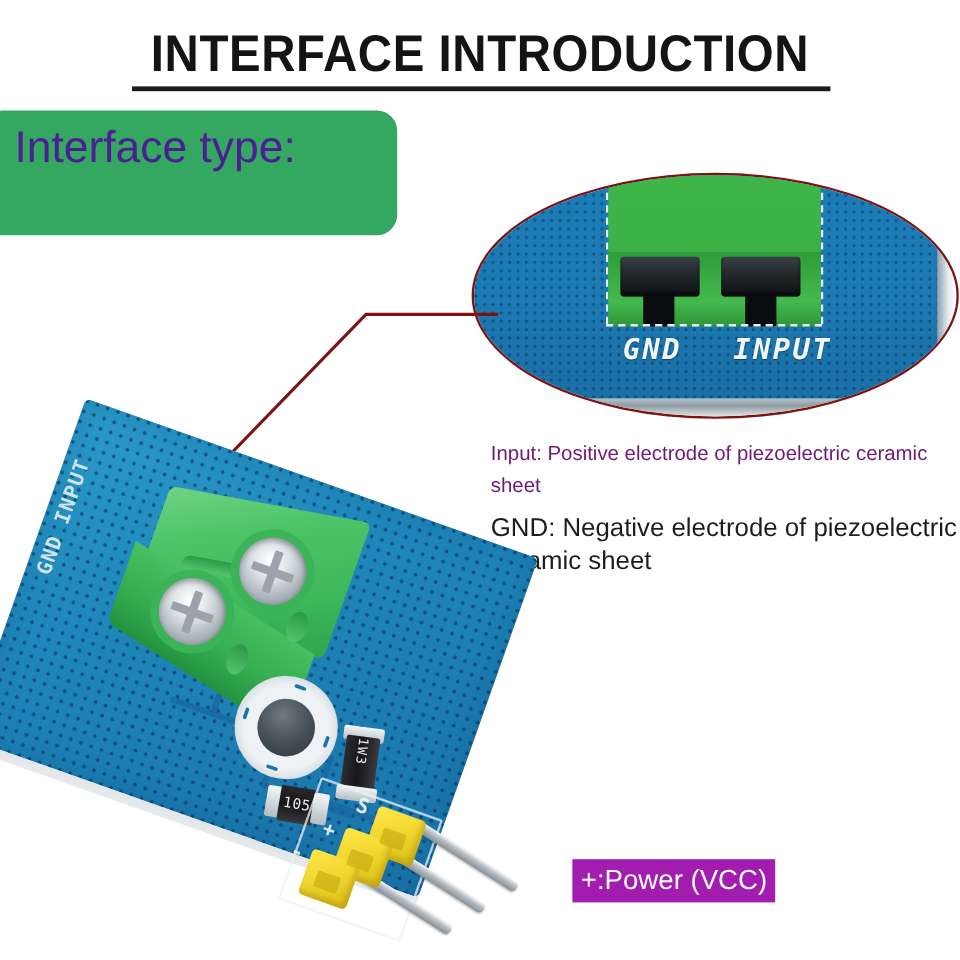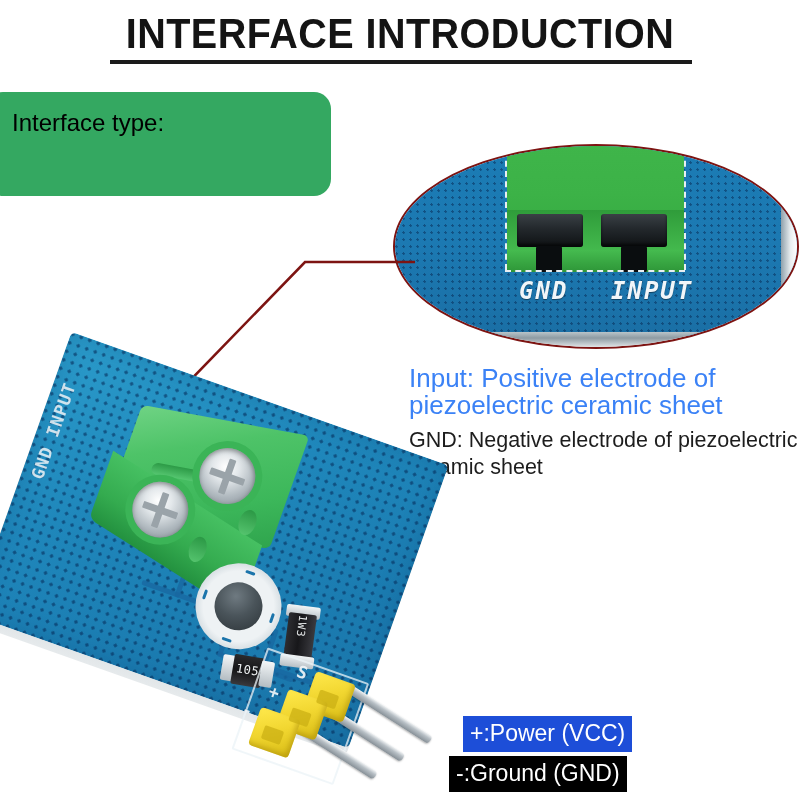--- a/index.html
+++ b/index.html
@@ -3,31 +3,31 @@
 <meta charset="utf-8">
 <title>Interface Introduction</title>
 <style>
   html,body{margin:0;padding:0;background:#ffffff;}
   body{width:800px;height:800px;overflow:hidden;
        font-family:"Liberation Sans","DejaVu Sans",sans-serif;
        -webkit-font-smoothing:antialiased;}
   #page{position:relative;width:800px;height:800px;background:#fff;overflow:hidden;}
 
   
-  #title-wrap{position:absolute;left:0;top:4px;width:788px;height:62px;}
+  #title-wrap{position:absolute;left:0;top:16px;width:788px;height:62px;}
   #page-title{position:absolute;left:0;top:4px;width:800px;text-align:center;
      font-family:"Liberation Sans Narrow","Liberation Sans",sans-serif;
      font-weight:bold;font-size:43px;letter-spacing:0.5px;color:#141414;
      transform:scaleX(0.92);transform-origin:50% 50%;line-height:50px;white-space:nowrap;}
   #title-rule{position:absolute;left:110px;top:56px;width:582px;height:4px;background:#1b1b1b;}
 
   
   #interface-type-box{position:absolute;left:-14px;top:92px;width:345px;height:104px;
      background:#34a861;border-radius:17px;box-sizing:border-box;padding:9px 0 0 26px;}
-  #interface-type-box .ln{color:#000000;font-size:24px;line-height:43px;white-space:nowrap;}
+  #interface-type-box .ln{color:#4c1d95;font-size:37px;line-height:43px;white-space:nowrap;}
 
   
   #zoom-callout{position:absolute;left:393px;top:144px;width:406px;height:205px;font-style:italic;}
   #zoom-clip{position:absolute;inset:0;border-radius:50%;overflow:hidden;
      border:2.5px solid #7d1412;box-sizing:border-box;background:#ffffff;}
   
   .pcbz{position:absolute;left:0;top:-6px;width:406px;height:196px;
      background:
        radial-gradient(circle at 1.6px 1.6px, rgba(8,48,92,.55) 1.15px, rgba(0,0,0,0) 1.35px) 0 0/7px 7px,
        linear-gradient(180deg,#1b7cb5 0%,#1c79b2 55%,#1a6fa5 100%);}
@@ -56,22 +56,22 @@
   #silk-gnd,#silk-input{position:absolute;top:131px;color:#f1f6f9;
      font-family:"DejaVu Sans Mono","Liberation Mono",monospace;
      font-size:24px;font-weight:bold;letter-spacing:2px;
      text-shadow:0 1px 1px rgba(0,0,0,.45);}
   #silk-gnd{left:124px;} #silk-input{left:216px;}
 
   
   #leader{position:absolute;left:90px;top:240px;width:330px;height:220px;}
 
   
-  #desc-input{position:absolute;left:409px;top:365px;width:390px;color:#3b82f6;
-     font-size:26px;line-height:26.5px;}
+  #desc-input{position:absolute;left:409px;top:365px;width:390px;color:#701a75;
+     font-size:17px;line-height:26.5px;}
   #desc-gnd{position:absolute;left:409px;top:427px;width:390px;color:#1d1d1d;
      font-size:21.5px;line-height:26.5px;}
 
   
   #board-photo{position:absolute;left:-20px;top:380px;width:480px;height:400px;}
   #board{position:absolute;left:30px;top:10px;width:400px;height:300px;
      transform:rotate(19.5deg);transform-origin:50% 50%;}
   .board-edge{position:absolute;left:0;top:8px;width:400px;height:300px;border-radius:5px;
      background:linear-gradient(180deg,#cfd6da 0%,#9aa6ad 50%,#e6eaec 100%);}
   .board-face{position:absolute;left:0;top:0;width:400px;height:300px;border-radius:5px;
@@ -148,21 +148,21 @@
   .hdr-silk{position:absolute;color:#f0f5f8;font-size:17px;font-weight:bold;
      font-family:"DejaVu Sans Mono","Liberation Mono",monospace;opacity:.92;}
   .hdr-silk.s{left:26px;top:-4px;} .hdr-silk.plus{left:6px;top:24px;} .hdr-silk.minus{left:-13px;top:50px;}
   .hdr-silkbox{position:absolute;left:-10px;top:-6px;width:104px;height:104px;
      border:2px solid rgba(235,243,247,.75);border-radius:2px;}
 
   
   .legend-tag{position:absolute;color:#ffffff;font-size:23px;line-height:31px;
      padding:2px 7px 3px 7px;white-space:nowrap;}
   #tag-signal{left:488px;top:676px;background:#2513f2;}
-  #tag-power{left:463px;top:716px;background:#1d4ed8;text-align:right;}
+  #tag-power{left:477px;top:716px;background:#a21caf;text-align:right;}
   #tag-ground{left:449px;top:756px;background:#000000;}
 </style>
 </head>
 <body>
 
 <div id="page">
 
   <div id="title-wrap">
     <div id="page-title">INTERFACE INTRODUCTION</div>
     <div id="title-rule"></div>
@@ -270,15 +270,14 @@
           <div class="hdr-silk s">S</div>
           <div class="hdr-silk plus">+</div>
           <div class="hdr-silk minus">-</div>
         </div>
 
       </div>
     </div>
   </div>
 
   <div id="tag-power" class="legend-tag">+:Power (VCC)</div>
-  <div id="tag-ground" class="legend-tag">-:Ground (GND)</div>
 
 </div>
 
 </body></html>

